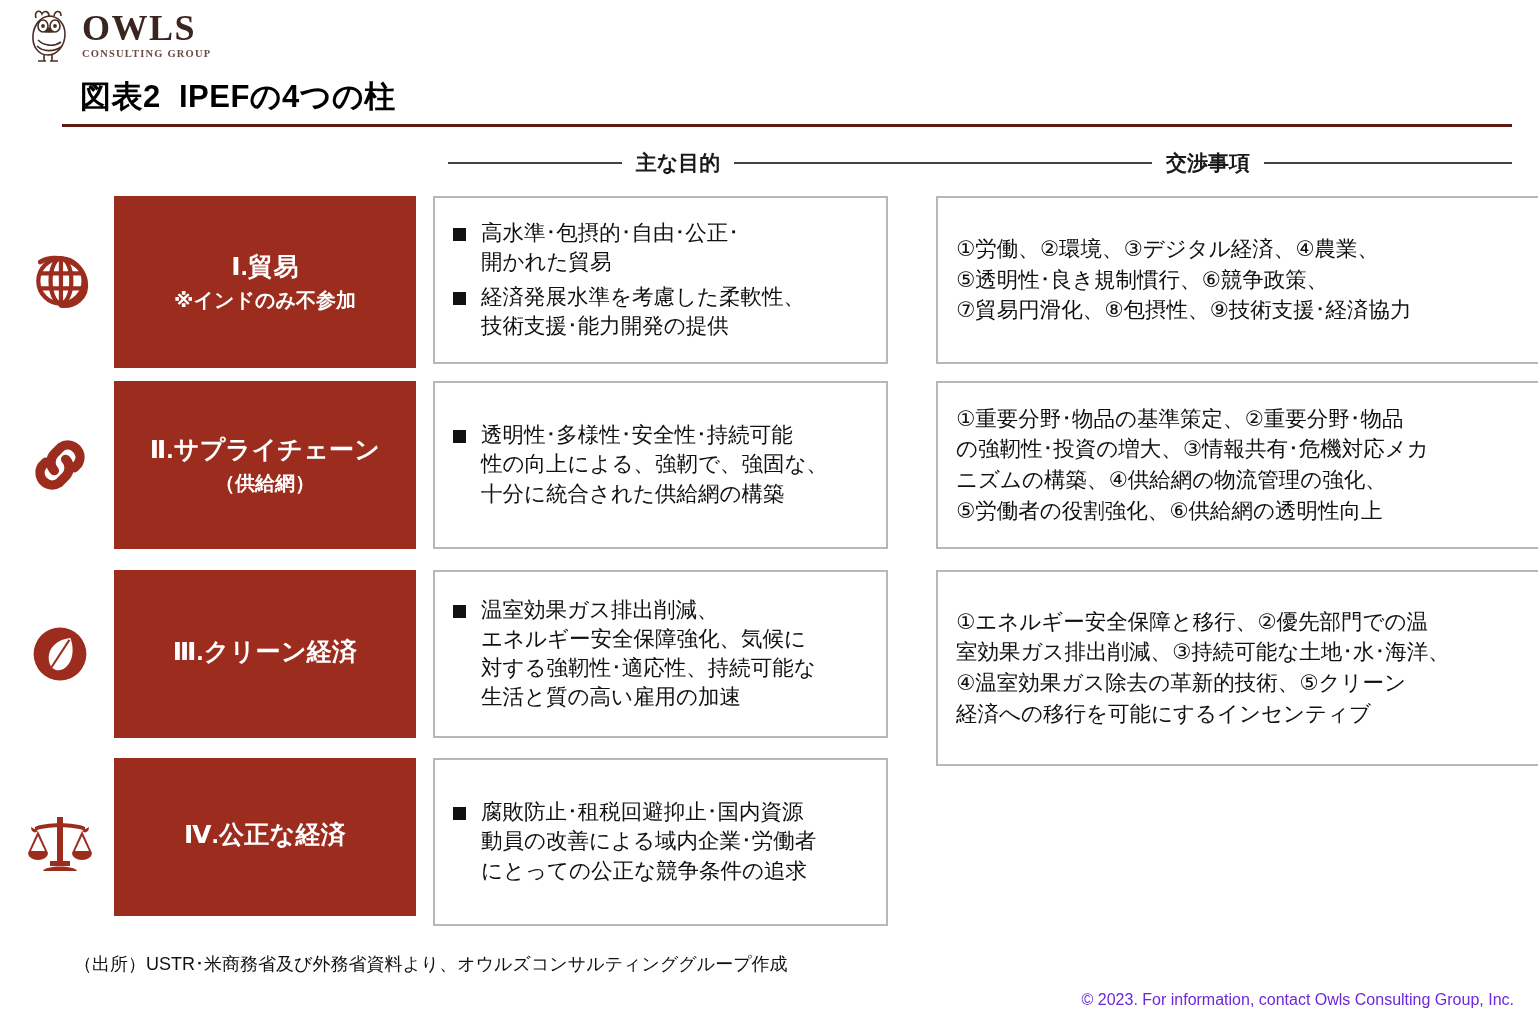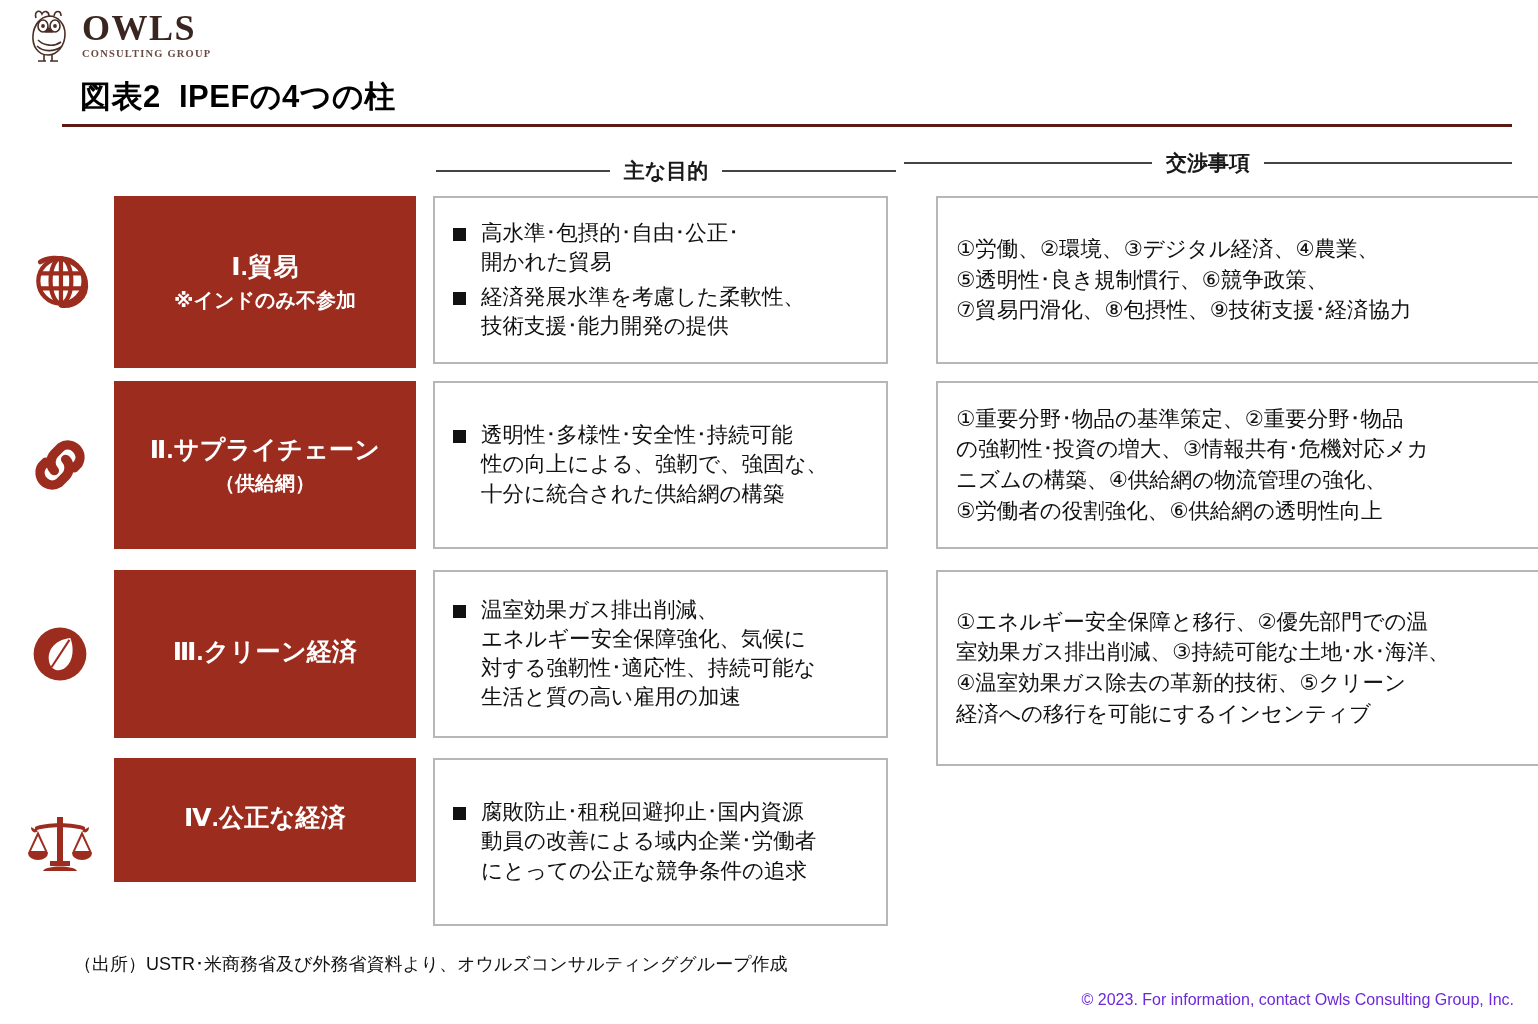--- a/index.html
+++ b/index.html
@@ -88,21 +88,21 @@
     background: #444444;
     flex: 1 1 auto;
   }
   .col-header .label {
     font-size: 21px;
     font-weight: 700;
     color: #1a1a1a;
     white-space: nowrap;
     flex: 0 0 auto;
   }
-  #header-purpose { left: 436px; width: 460px; margin-top: 8px; }
+  #header-purpose { left: 448px; width: 460px; }
   #header-negotiation { left: 904px; width: 608px; }
 
   
   .row {
     position: absolute;
     left: 0;
     width: 1538px;
   }
   .row .icon-cell {
     position: absolute;
@@ -350,21 +350,21 @@
         <path d="M47 46 a10 7 0 0 0 20 0 Z"></path>
         <rect x="25" y="54" width="20" height="5"></rect>
         <path d="M18 64 C20 58, 50 58, 52 64 Z"></path>
       </g>
       <g fill="#ffffff">
         <path d="M13 29 L6 44 h14 Z"></path>
         <path d="M57 29 L50 44 h14 Z"></path>
       </g>
     </svg>
   </div>
-  <div class="pillar-box" style="top:0;height:124px;">
+  <div class="pillar-box" style="top:0;height:158px;">
     <span class="pillar-title">Ⅳ.公正な経済</span>
     <span class="pillar-sub"></span>
   </div>
   <div class="panel panel-purpose" style="top:0;height:168px;">
     <ul class="bullets">
       <li>腐敗防止･租税回避抑止･国内資源
 動員の改善による域内企業･労働者
 にとっての公正な競争条件の追求</li>
     </ul>
   </div>

